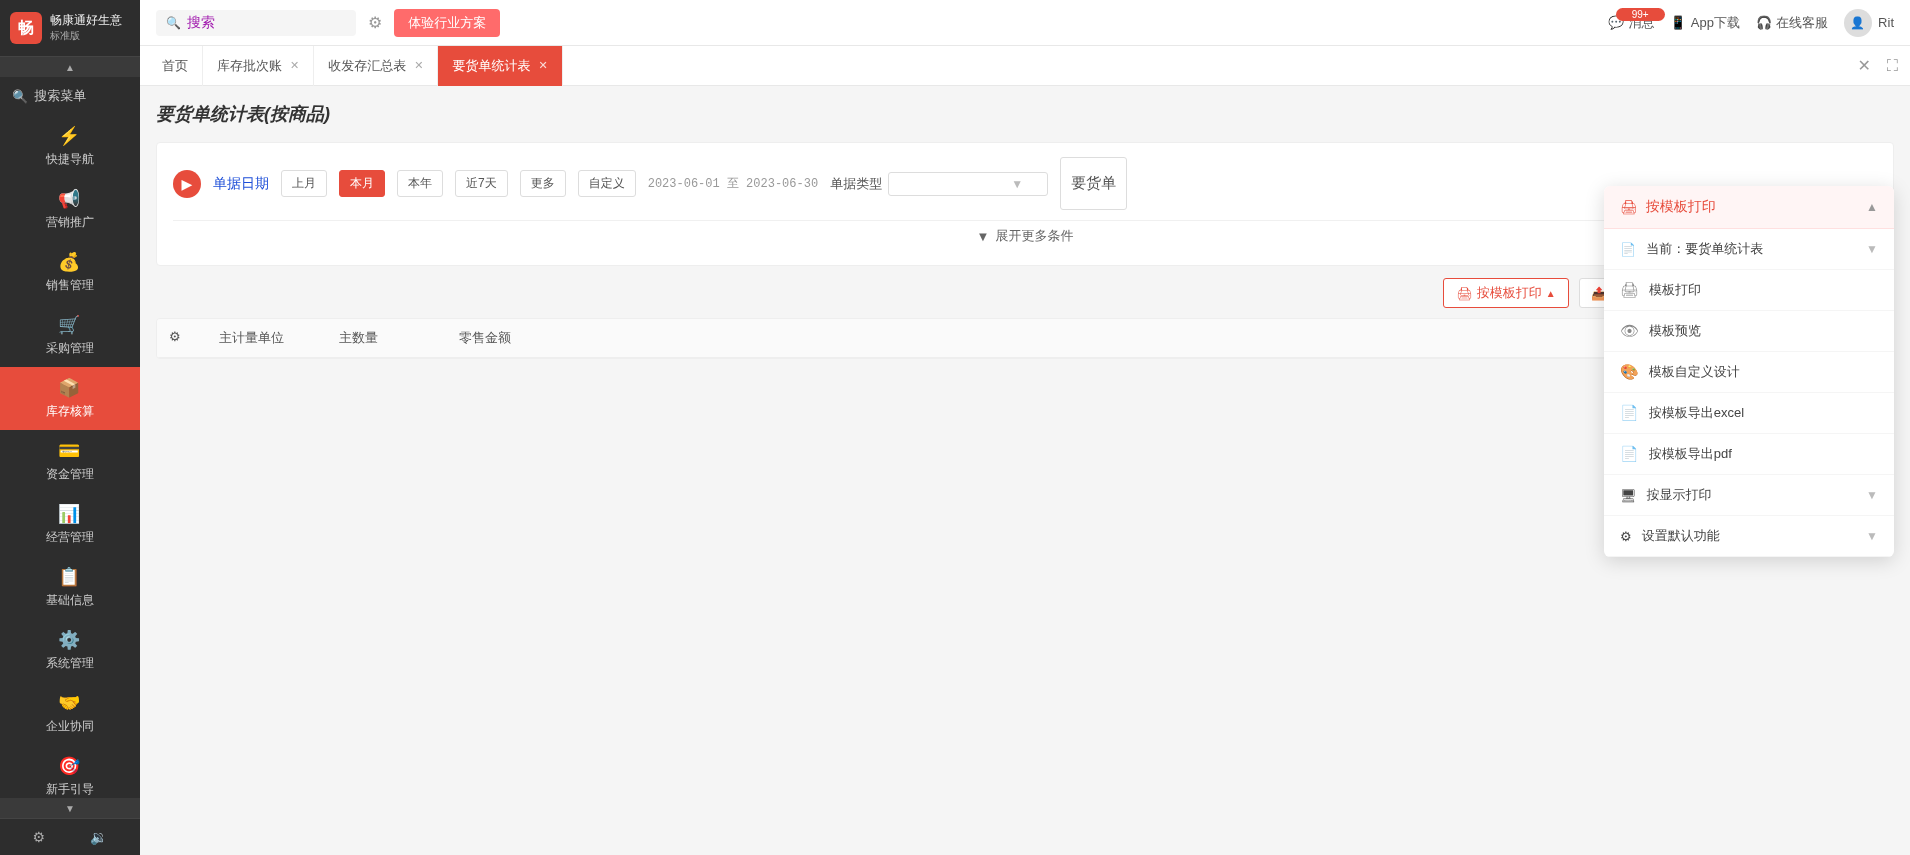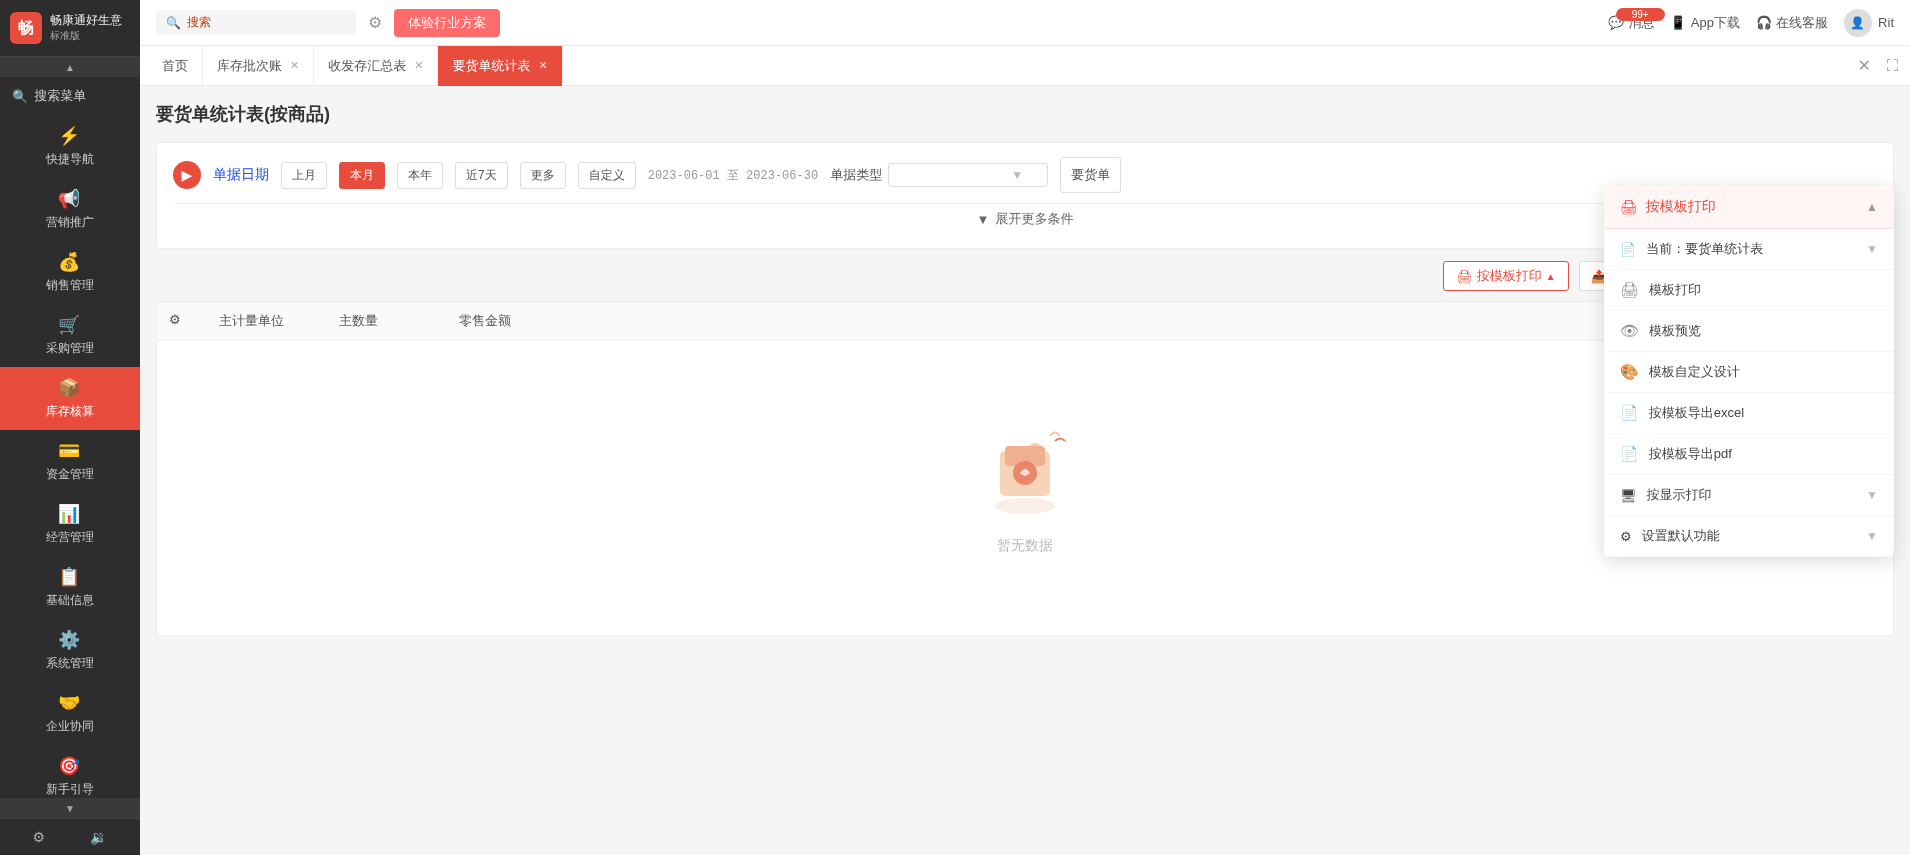--- a/index.html
+++ b/index.html
@@ -224,20 +224,21 @@
       padding: 16px;
       background: #f5f5f5;
       position: relative;
     }
 
     .page-title {
       font-size: 18px;
       font-weight: bold;
       color: #333;
       margin-bottom: 16px;
+      font-style: italic;
     }
 
     
     .filter-panel {
       background: #fff;
       border-radius: 4px;
       padding: 14px 16px;
       margin-bottom: 12px;
       border: 1px solid #eee;
     }
@@ -505,21 +506,21 @@
     <div class="sidebar-bottom-btn">⚙</div>
     <div class="sidebar-bottom-btn">🔉</div>
   </div>
 </div>
 
 <div class="main-area">
 
   <div class="topbar">
     <div class="topbar-search">
       <span>🔍</span>
-      <span style="color:#c2410c;font-size:12px;text-align:right;">搜索</span>
+      <span style="color:#a21caf;font-size:14px;text-align:right;">搜索</span>
     </div>
     <div class="topbar-gear">⚙</div>
     <button class="topbar-trial-btn">体验行业方案</button>
     <div class="topbar-spacer"></div>
     <div class="topbar-actions">
       <div class="topbar-badge">
         <span>💬</span>
         <span>消息</span>
         <span class="badge-count">99+</span>
       </div>
@@ -576,21 +577,21 @@
         <span class="date-range">2023-06-01 至 2023-06-30</span>
 
         <div class="filter-select">
           <span class="filter-select-label">单据类型</span>
           <div class="filter-select-input">
             <span style="flex:1;color:#999;font-size:12px;"></span>
             <span style="color:#bbb;font-size:12px;margin-left:4px;">▼</span>
           </div>
         </div>
 
-        <span style="font-size:13px;color:#555;border:1px solid #ddd;padding:8px 10px;border-radius:3px;background:#fff;">要货单</span>
+        <span style="font-size:15px;color:#555;border:1px solid #ddd;padding:16px 10px;border-radius:3px;background:#fff;">要货单</span>
       </div>
       <div class="filter-expand-btn">
         <span>▼</span>
         <span>展开更多条件</span>
       </div>
     </div>
 
     <div class="toolbar">
       <button class="toolbar-btn outline-red">
         <span>🖨</span>
@@ -612,33 +613,20 @@
 
     <div class="data-table">
       <div class="table-header">
         <div class="th small">
           <span>⚙</span>
         </div>
         <div class="th medium">主计量单位</div>
         <div class="th medium">主数量</div>
         <div class="th medium">零售金额</div>
       </div>
-      <div class="empty-state">
-        <svg class="empty-icon" viewBox="0 0 100 100">
-          <ellipse cx="50" cy="85" rx="30" ry="8" fill="#f5e0d0" opacity="0.5"></ellipse>
-          <rect x="25" y="30" width="50" height="45" rx="5" fill="#f5c8a8" opacity="0.8"></rect>
-          <rect x="30" y="25" width="40" height="20" rx="4" fill="#f0b090"></rect>
-          <circle cx="50" cy="52" r="12" fill="#e88060" opacity="0.9"></circle>
-          <path d="M45 52 Q50 44 55 52 Q50 58 45 52Z" fill="#fff" opacity="0.7"></path>
-          <circle cx="60" cy="30" r="8" fill="#f0b090" opacity="0.6"></circle>
-          <path d="M80 20 Q85 15 90 20" stroke="#e88060" stroke-width="2" fill="none"></path>
-          <path d="M75 15 Q80 8 85 15" stroke="#f5c8a8" stroke-width="2" fill="none"></path>
-        </svg>
-        <div class="empty-text">暂无数据</div>
-      </div>
     </div>
 
     <div class="dropdown-menu">
       <div class="dropdown-header">
         <div class="dropdown-header-left">
           <span>🖨</span>
           <span>按模板打印</span>
         </div>
         <span class="dropdown-arrow">▲</span>
       </div>

